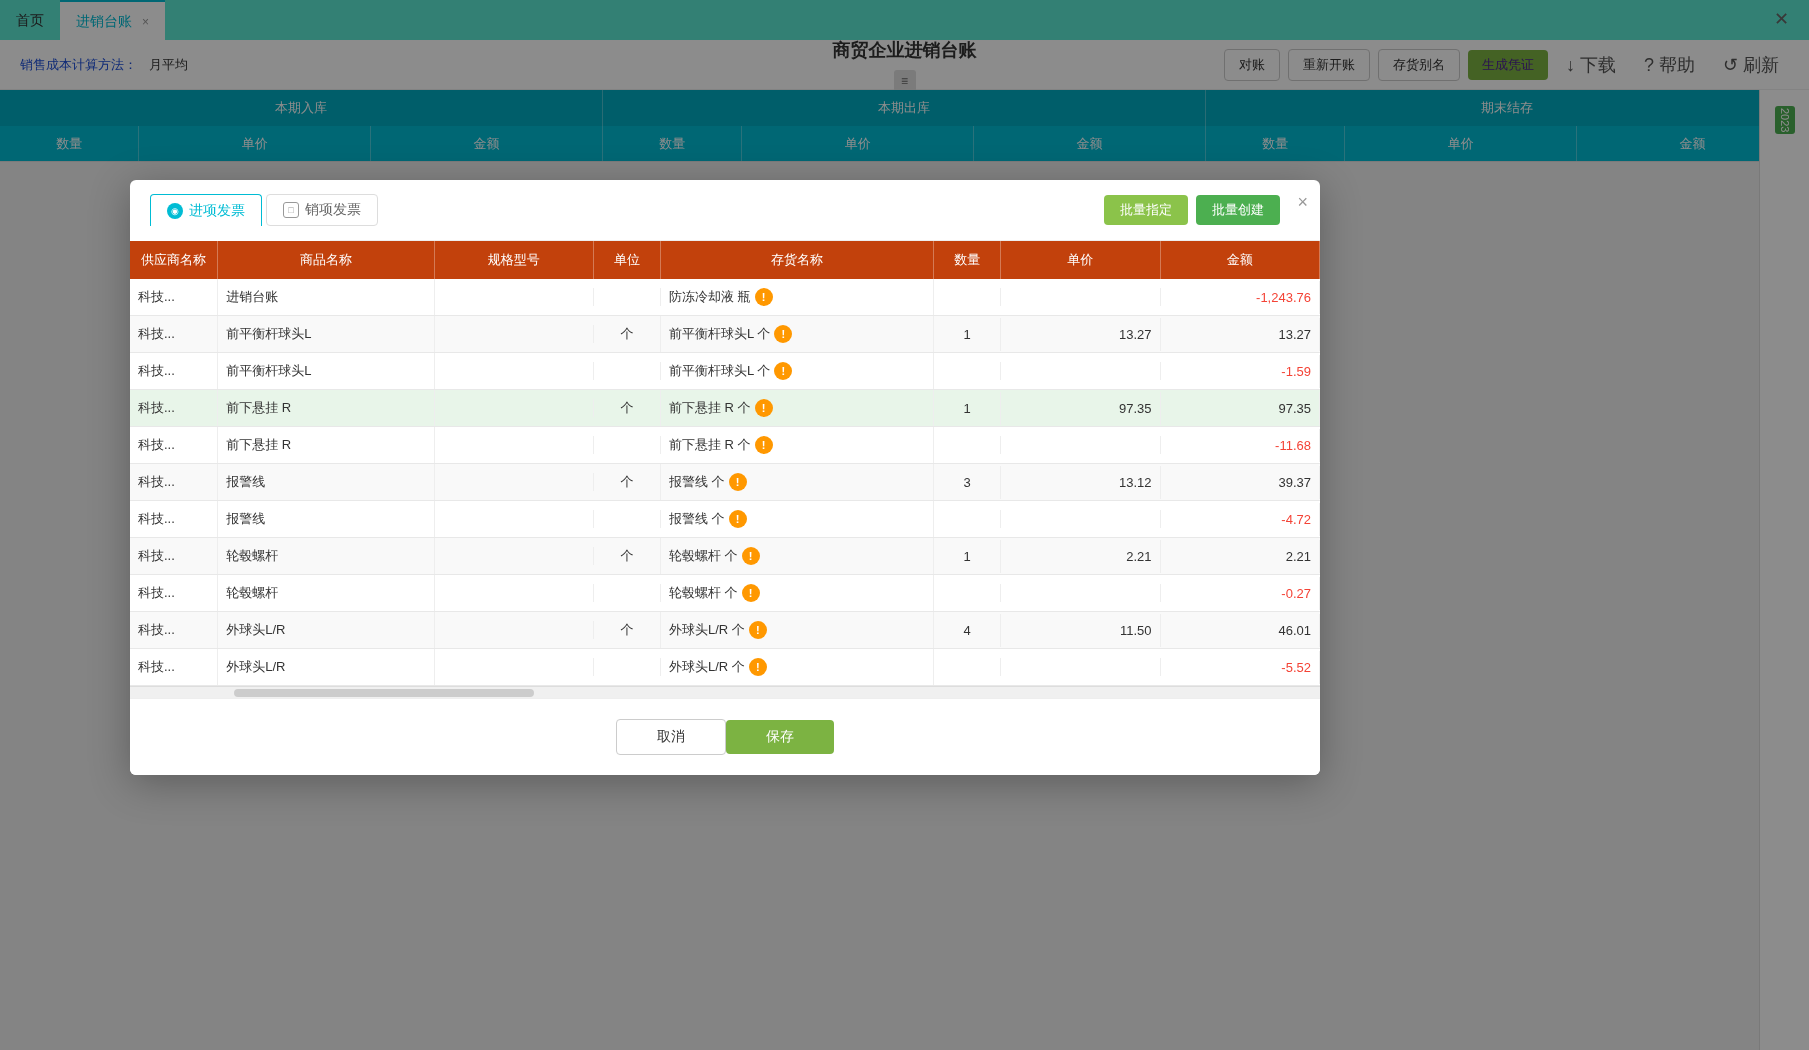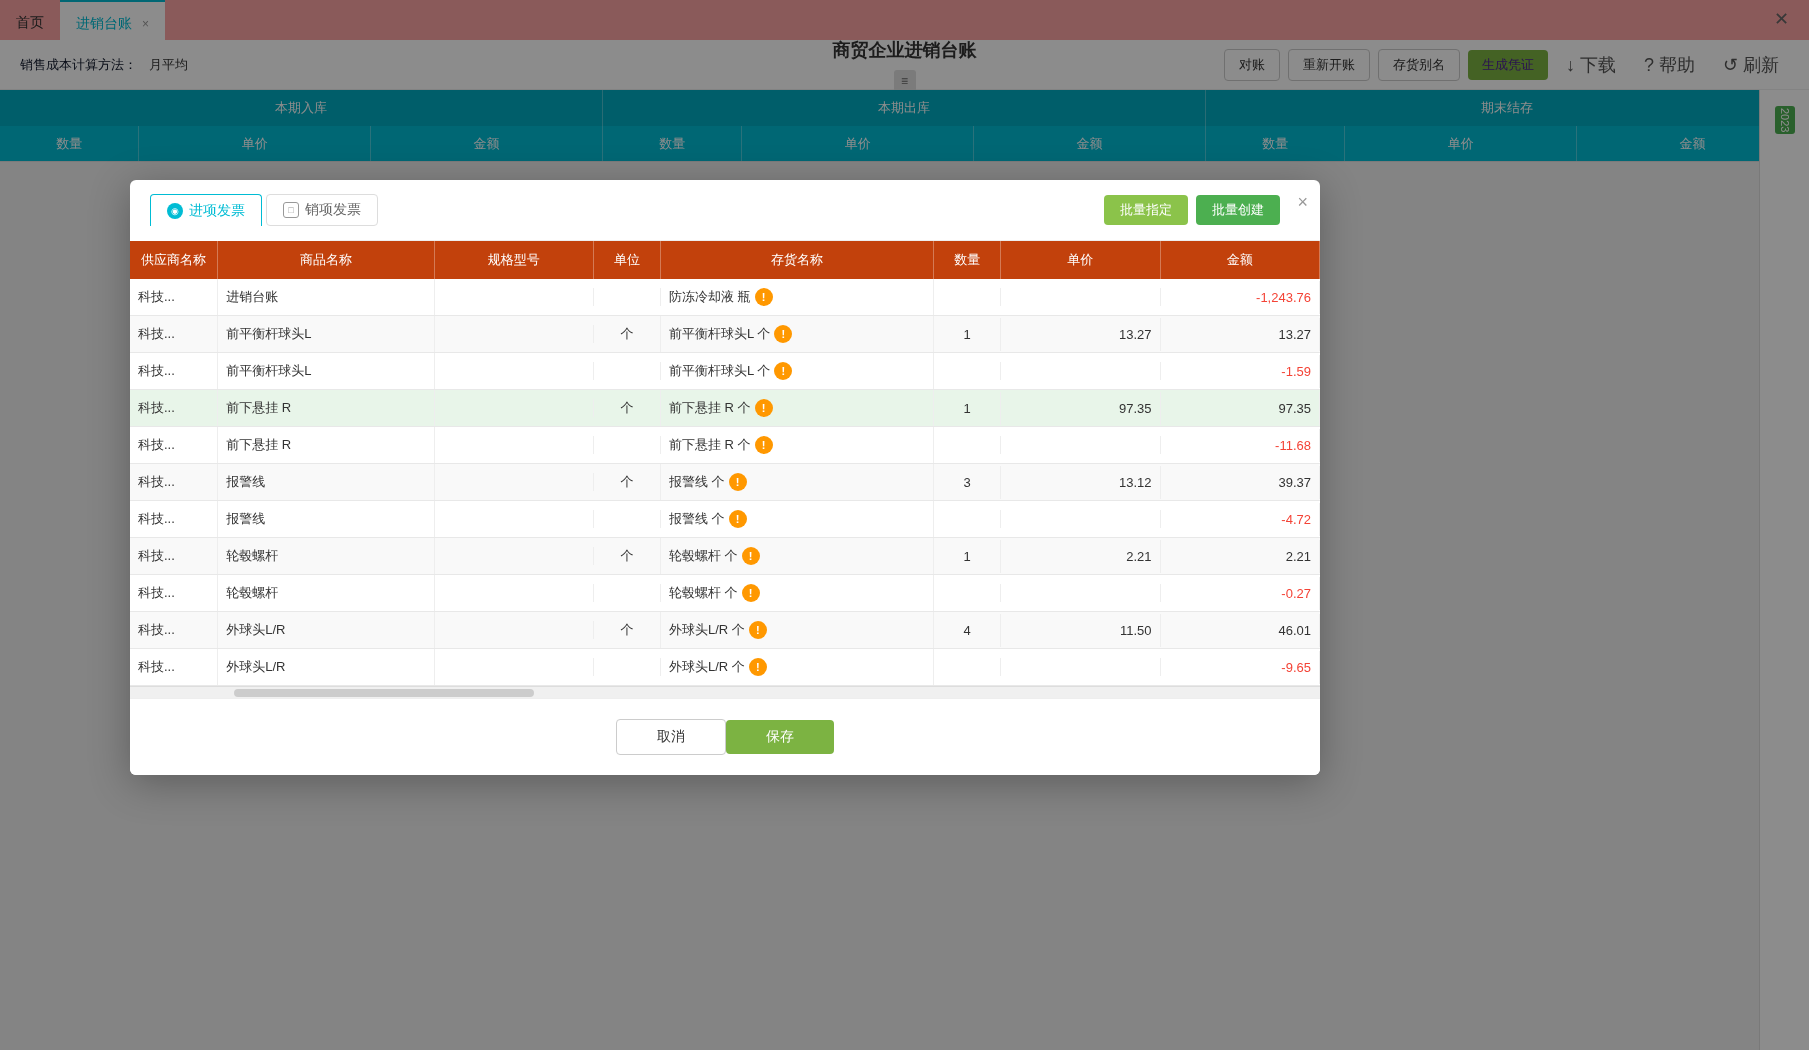--- a/index.html
+++ b/index.html
@@ -7,22 +7,22 @@
 
     
     .app-bg {
       position: absolute; top: 0; left: 0; width: 100%; height: 100%;
       background: #f0f0f0;
     }
 
     
     .tab-bar {
       position: absolute; top: 0; left: 0; width: 100%; height: 48px;
-      background: #fca5a5; display: flex; align-items: center;
-      border-bottom: 3px solid #7f1d1d;
+      background: #5eead4; display: flex; align-items: center;
+      border-bottom: 7px solid #7f1d1d;
     }
     .tab-home {
       padding: 0 16px; height: 100%; display: flex; align-items: center;
       font-size: 14px; color: #333; cursor: pointer;
     }
     .tab-active {
       background: white; padding: 0 16px; height: 100%; display: flex; align-items: center;
       font-size: 14px; color: #00bcd4; border-top: 2px solid #00bcd4;
       cursor: pointer; gap: 6px;
     }
@@ -32,21 +32,21 @@
     .tab-x-btn {
       position: absolute; right: 20px; top: 8px; font-size: 18px; color: #666; cursor: pointer;
     }
 
     
     .top-toolbar {
       position: absolute; top: 40px; left: 0; width: 100%; height: 50px;
       background: white; display: flex; align-items: center; padding: 0 20px;
       border-bottom: 1px solid #eee; gap: 8px;
     }
-    .cost-label { font-size: 13px; color: #0f172a; }
+    .cost-label { font-size: 13px; color: #1d4ed8; }
     .cost-value { font-size: 13px; color: #333; margin-left: 4px; }
     .title-center {
       position: absolute; left: 50%; transform: translateX(-50%);
       font-size: 18px; font-weight: bold; color: #333; display: flex; align-items: center; gap: 8px; flex-direction: column;
     }
     .title-icon {
       width: 22px; height: 22px; background: #e0e0e0; border-radius: 3px;
       display: flex; align-items: center; justify-content: center; font-size: 12px; color: #666;
     }
     .toolbar-btns {
@@ -442,21 +442,21 @@
       <div class="td-cell td-cell-sm td-cell-left">科技...</div>
       <div class="td-cell td-cell-name td-cell-left">外球头L/R</div>
       <div class="td-cell"></div>
       <div class="td-cell td-cell-xs"></div>
       <div class="td-cell td-cell-lg td-cell-left">
         外球头L/R 个
         <span class="warning-icon">!</span>
       </div>
       <div class="td-cell td-cell-xs"></div>
       <div class="td-cell td-cell-right"></div>
-      <div class="td-cell td-cell-right negative">-9.65</div>
+      <div class="td-cell td-cell-right negative">-5.52</div>
     </div>
     </div>
 
   <div class="scroll-area">
     <div class="scrollbar-thumb"></div>
   </div>
 
   <div class="modal-footer">
     <button class="btn-cancel">取消</button>
     <button class="btn-save">保存</button>

